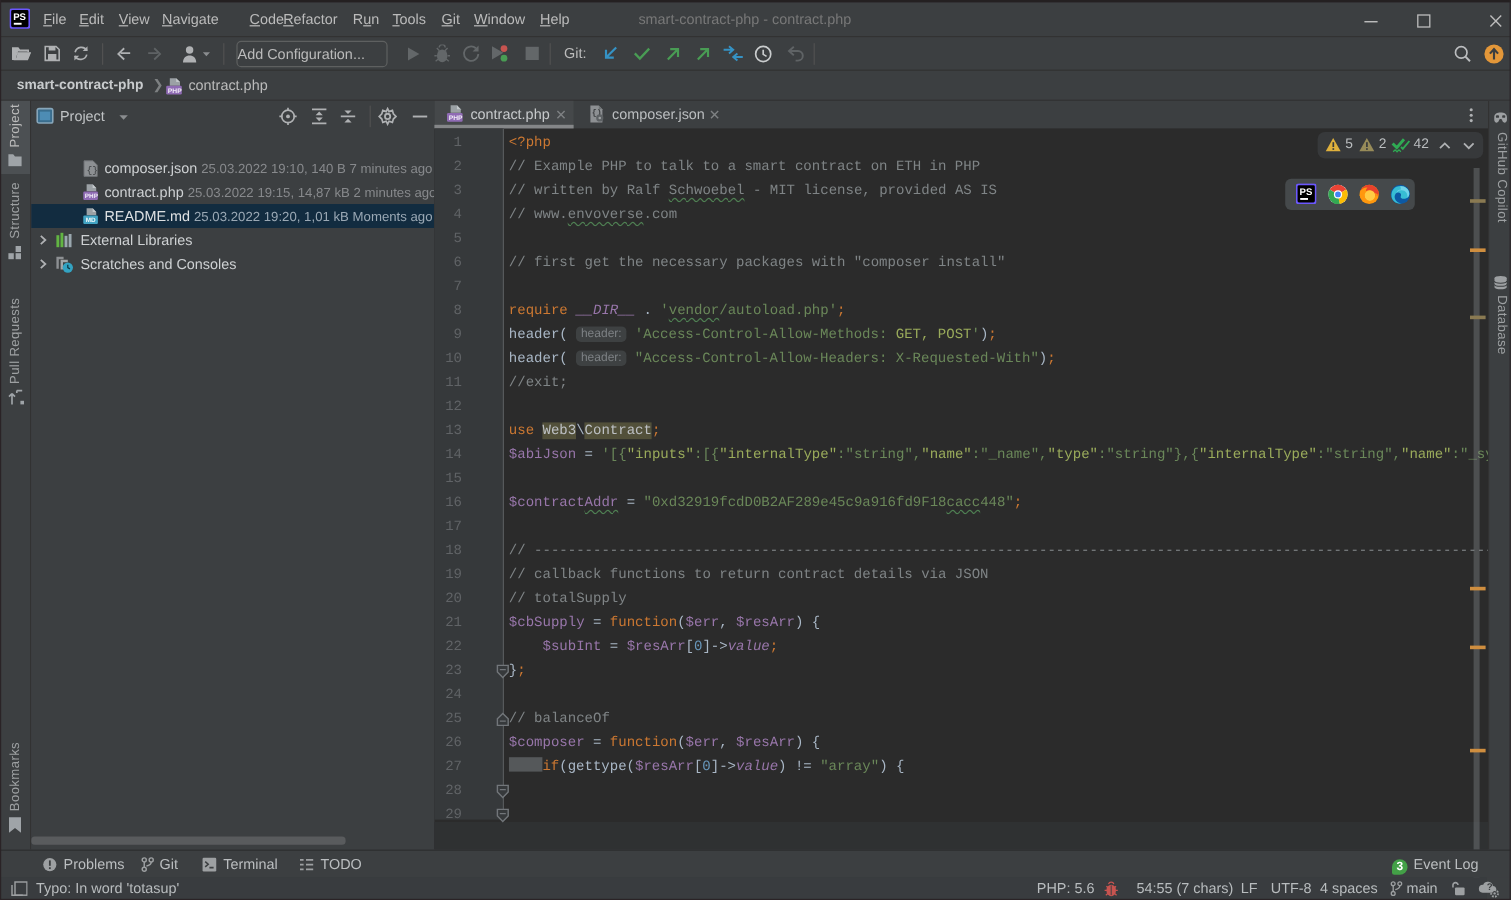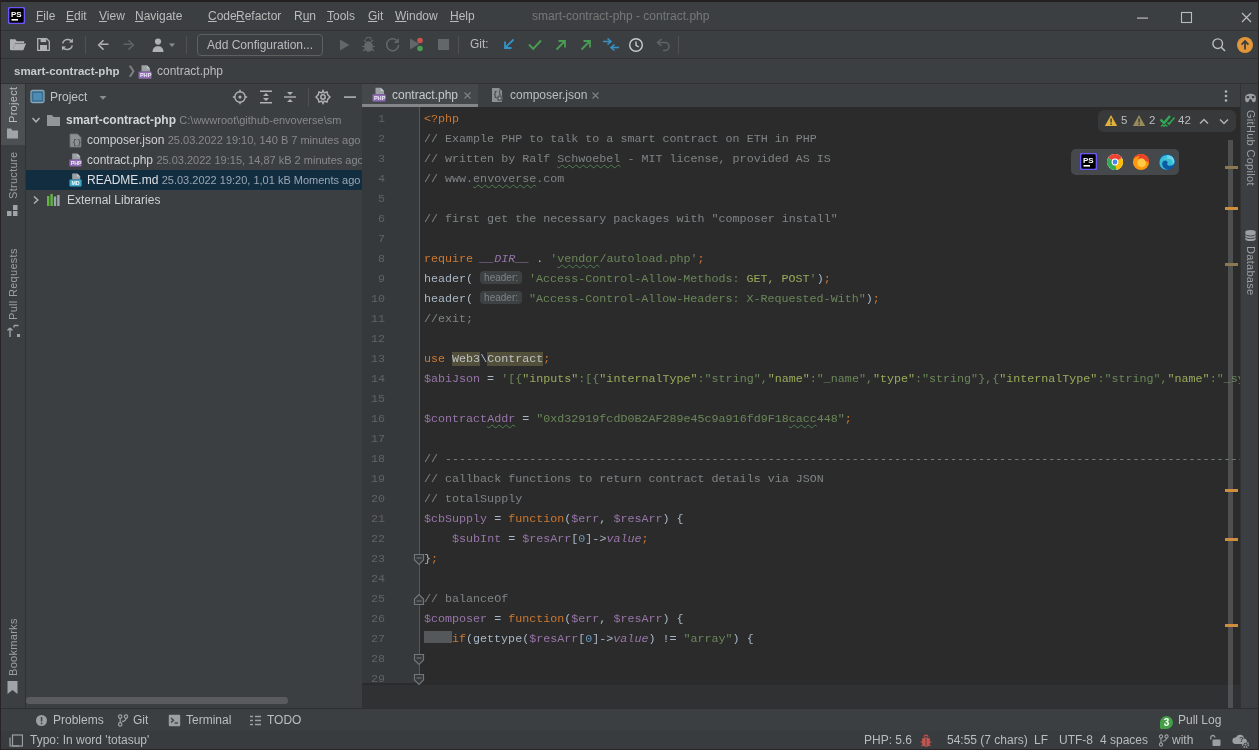--- a/index.html
+++ b/index.html
@@ -7,21 +7,21 @@
 body { position:relative; background:#3c3f41; font-family:"Liberation Sans",sans-serif; color:#bbbbbb; }
 .abs { position:absolute; }
 
 #titlebar { position:absolute; left:0; top:0; width:1259px; height:30px; background:#3c3f41; border-top:2px solid #242021; }
 .menu { position:absolute; top:7px; font-size:12px; color:#bbbbbb; }
 .menu u { text-decoration:underline; }
 #wintitle { position:absolute; top:7px; left:503px; font-size:12px; color:#787878;margin-left:29px; }
 
 #toolbar { position:absolute; left:0; top:30px; width:1259px; height:28px; background:#3c3f41; border-top:1px solid #323232; }
 .tsep { position:absolute; top:5px; width:1px; height:18px; background:#515151; }
-#addconfig { position:absolute; left:197px; top:3px; width:126px; height:22px; border:1px solid #5e6060; border-radius:4px; font-size:12px; color:#bbbbbb; line-height:20px; text-align:center; }
+#addconfig { position:absolute; left:197px; top:3px; width:126px; height:22px; border:1px solid #5e6060; border-radius:4px; font-size:12px; color:#bbbbbb; line-height:20px; text-align:left; }
 
 #crumbs { position:absolute; left:0; top:58px; width:1259px; height:26px; background:#3c3f41; border-top:1px solid #323232; border-bottom:1px solid #323232; }
 
 #lstripe { position:absolute; left:0; top:84px; width:26px; height:624px; background:#3c3f41; border-right:1px solid #323232; }
 .rotl { position:absolute; transform-origin:0 0; transform:rotate(-90deg); white-space:nowrap; font-size:11px; letter-spacing:0.3px; color:#bbbbbb; }
 .rotr { position:absolute; transform-origin:0 0; transform:rotate(90deg); white-space:nowrap; font-size:11px; letter-spacing:0.3px; color:#9da0a2; }
 
 #project { position:absolute; left:26px; top:84px; width:336px; height:624px; background:#3c3f41; overflow:hidden; }
 .trow { position:absolute; left:0; width:336px; height:20px; font-size:12px; line-height:20px; white-space:nowrap; }
 .meta { color:#87898c; font-size:11px;margin-top:24px; }
@@ -230,29 +230,20 @@
     </svg>
   <div class="abs" style="left:282px;top:4px;width:1px;height:18px;background:#515151"></div>
   <svg class="abs" style="left:289px;top:5px" width="16" height="16" viewBox="0 0 16 16">
       <circle cx="8" cy="8" r="2.2" fill="none" stroke="#afb1b3" stroke-width="1.5"></circle>
       <path d="M8 1.5 L9.2 4 L12 3 L12.8 5.8 L15 8 L12.8 10.2 L12 13 L9.2 12 L8 14.5 L6.8 12 L4 13 L3.2 10.2 L1 8 L3.2 5.8 L4 3 L6.8 4 Z" fill="none" stroke="#afb1b3" stroke-width="1.4"></path>
     </svg>
   <svg class="abs" style="left:316px;top:5px" width="16" height="16" viewBox="0 0 16 16">
       <rect x="2" y="7.3" width="12" height="1.6" fill="#afb1b3"></rect>
     </svg>
 
-  <div class="trow" style="top:26px">
-    <svg class="abs" style="left:5px;top:5px" width="10" height="10" viewBox="0 0 10 10">
-        <path d="M1.5 3 L5 6.8 L8.5 3" fill="none" stroke="#afb1b3" stroke-width="1.5"></path>
-      </svg>
-    <svg class="abs" style="left:20px;top:3px" width="15" height="14" viewBox="0 0 15 14">
-        <path d="M1 2 h5 l1.5 2 H14 v9 H1 Z" fill="#90969a"></path>
-      </svg>
-    <span class="abs" style="left:40px;font-weight:bold;color:#d2d5d7">smart-contract-php <span style="font-weight:normal;color:#87898c;font-size:11px">C:\wwwroot\github-envoverse\sm</span></span>
-  </div>
   <div class="trow" style="top:46px">
     <svg class="abs" style="left:42px;top:3px" width="15" height="15" viewBox="0 0 15 15">
         <path d="M2 1 h7.5 L13 4.5 V14 H2 Z" fill="#8d9093"></path>
         <path d="M2 1 h7.5 L13 4.5 V14 H2 Z" fill="none" stroke="#6f7275" stroke-width="0.8"></path>
         <text x="4" y="11" font-size="8" fill="#3b3e40" font-family="Liberation Mono">{}</text>
       </svg>
     <span class="abs" style="left:61px;color:#ced1d3">composer.json <span class="meta">25.03.2022 19:10, 140 B 7 minutes ago</span></span>
   </div>
   <div class="trow" style="top:66px">
     <svg class="abs" style="left:42px;top:3px" width="15" height="15" viewBox="0 0 15 15">
@@ -276,20 +267,32 @@
     <svg class="abs" style="left:5px;top:5px" width="10" height="10" viewBox="0 0 10 10">
         <path d="M3 1.5 L6.8 5 L3 8.5" fill="none" stroke="#afb1b3" stroke-width="1.5"></path>
       </svg>
     <svg class="abs" style="left:20px;top:3px" width="15" height="14" viewBox="0 0 15 14">
         <rect x="1" y="3" width="2.4" height="10" fill="#62b543"></rect>
         <rect x="4.4" y="1" width="2.4" height="12" fill="#62b543"></rect>
         <rect x="7.8" y="3.5" width="2.4" height="9.5" fill="#9aa7ae"></rect>
         <rect x="11.2" y="2" width="2.4" height="11" fill="#9aa7ae"></rect>
       </svg>
     <span class="abs" style="left:41px;color:#ced1d3">External Libraries</span>
+  </div>
+  <div class="trow" style="top:126px">
+    <svg class="abs" style="left:5px;top:5px" width="10" height="10" viewBox="0 0 10 10">
+        <path d="M3 1.5 L6.8 5 L3 8.5" fill="none" stroke="#afb1b3" stroke-width="1.5"></path>
+      </svg>
+    <svg class="abs" style="left:20px;top:3px" width="16" height="15" viewBox="0 0 16 15">
+        <path d="M1 1 l6 0 l0 2 -4 0 0 8 -2 0z" fill="#8d9093"></path>
+        <path d="M4.5 3.5 h6 v2 h-4 v6 h-2z" fill="#a3a6a8"></path>
+        <circle cx="10.5" cy="10" r="4.3" fill="#33a3c2"></circle>
+        <path d="M10.5 7.6 V10 l1.8 1" stroke="#0e3c4a" stroke-width="1.1" fill="none"></path>
+      </svg>
+    <span class="abs" style="left:41px;color:#ced1d3">Scratches and Consoles</span>
   </div>
 
   <div class="abs" style="left:0;top:613px;width:262px;height:7px;background:#595b5d;border-radius:3px"></div>
 </div>
 
 <div id="editor">
   <div id="tabbar">
     <div class="abs" style="left:0;top:0;width:116px;height:23px;background:#45484a"></div>
     <div class="abs" style="left:0;top:20px;width:116px;height:3px;background:#848688"></div>
     <svg class="abs" style="left:9px;top:3px" width="16" height="16" viewBox="0 0 16 16">
@@ -495,21 +498,21 @@
       <rect x="0.8" y="0.8" width="11.4" height="11.4" rx="1" fill="#9da0a2"></rect>
       <path d="M3 4 L5.5 6.2 L3 8.4" fill="none" stroke="#3c3f41" stroke-width="1.3"></path>
       <path d="M6.5 9 h3.5" stroke="#3c3f41" stroke-width="1.3"></path>
     </svg>
   <span class="abs" style="left:186px;top:4px;color:#bbbec0">Terminal</span>
   <svg class="abs" style="left:249px;top:5px" width="13" height="13" viewBox="0 0 13 13">
       <path d="M1 2.5 h3 M1 6.5 h3 M1 10.5 h3 M6 2.5 h6 M6 6.5 h6 M6 10.5 h6" stroke="#9da0a2" stroke-width="1.5"></path>
     </svg>
   <span class="abs" style="left:267px;top:4px;color:#bbbec0">TODO</span>
   <div class="abs" style="left:1160px;top:7px;width:13px;height:13px;border-radius:7px 7px 7px 2px;background:#43a047;color:#fff;font-size:10px;font-weight:bold;text-align:center;line-height:13px">3</div>
-  <span class="abs" style="left:1178px;top:4px;color:#bbbec0">Pull Log</span>
+  <span class="abs" style="left:1178px;top:4px;color:#bbbec0">Event Log</span>
 </div>
 <div id="statusbar">
   <svg class="abs" style="left:9px;top:3px" width="14" height="13" viewBox="0 0 14 13">
       <rect x="3.5" y="1" width="10" height="11" fill="none" stroke="#9da0a2" stroke-width="1.2"></rect>
       <path d="M1 3.5 v8.5 h9" fill="none" stroke="#9da0a2" stroke-width="1.2"></path>
     </svg>
   <span class="sitem" style="left:30px">Typo: In word 'totasup'</span>
   <span class="sitem" style="left:864px">PHP: 5.6</span>
   <svg class="abs" style="left:919px;top:3px" width="14" height="14" viewBox="0 0 14 14">
       <ellipse cx="7" cy="8" rx="4" ry="4.8" fill="#c75450"></ellipse>
@@ -520,21 +523,21 @@
   <span class="sitem" style="left:947px">54:55 (7 chars)</span>
   <span class="sitem" style="left:1034px">LF</span>
   <span class="sitem" style="left:1059px">UTF-8</span>
   <span class="sitem" style="left:1100px">4 spaces</span>
   <svg class="abs" style="left:1158px;top:3px" width="11" height="13" viewBox="0 0 11 13">
       <circle cx="3" cy="2.5" r="1.6" fill="none" stroke="#9da0a2" stroke-width="1.1"></circle>
       <circle cx="3" cy="10.5" r="1.6" fill="none" stroke="#9da0a2" stroke-width="1.1"></circle>
       <circle cx="8.5" cy="2.5" r="1.6" fill="none" stroke="#9da0a2" stroke-width="1.1"></circle>
       <path d="M3 4.1 V8.9 M8.5 4.1 c0 2.4-2 2.8-3.8 3.2" fill="none" stroke="#9da0a2" stroke-width="1.1"></path>
     </svg>
-  <span class="sitem" style="left:1172px">with</span>
+  <span class="sitem" style="left:1172px">main</span>
   <svg class="abs" style="left:1209px;top:3px" width="13" height="13" viewBox="0 0 13 13">
       <rect x="3.5" y="5.5" width="8" height="6.5" rx="1" fill="#9da0a2"></rect>
       <path d="M1.8 5.5 V3.6 a2.1 2.1 0 0 1 4.2 0" fill="none" stroke="#9da0a2" stroke-width="1.3"></path>
     </svg>
   <svg class="abs" style="left:1231px;top:2px" width="20" height="16" viewBox="0 0 20 16">
       <path d="M4.5 11 a3.3 3.3 0 0 1 .4-6.6 a4.3 4.3 0 0 1 8.2 1 a2.9 2.9 0 0 1 1 5.6 H5 Z" fill="#9da0a2"></path>
       <text x="8" y="9" font-size="8" font-weight="bold" fill="#3c3f41" font-family="Liberation Sans">?</text>
       <circle cx="14.5" cy="11.5" r="2" fill="#3c3f41"></circle>
       <circle cx="14.5" cy="11.5" r="2.8" fill="none" stroke="#9da0a2" stroke-width="1.6" stroke-dasharray="1.4 1.1"></circle>
       <circle cx="14.5" cy="11.5" r="1" fill="#9da0a2"></circle>

